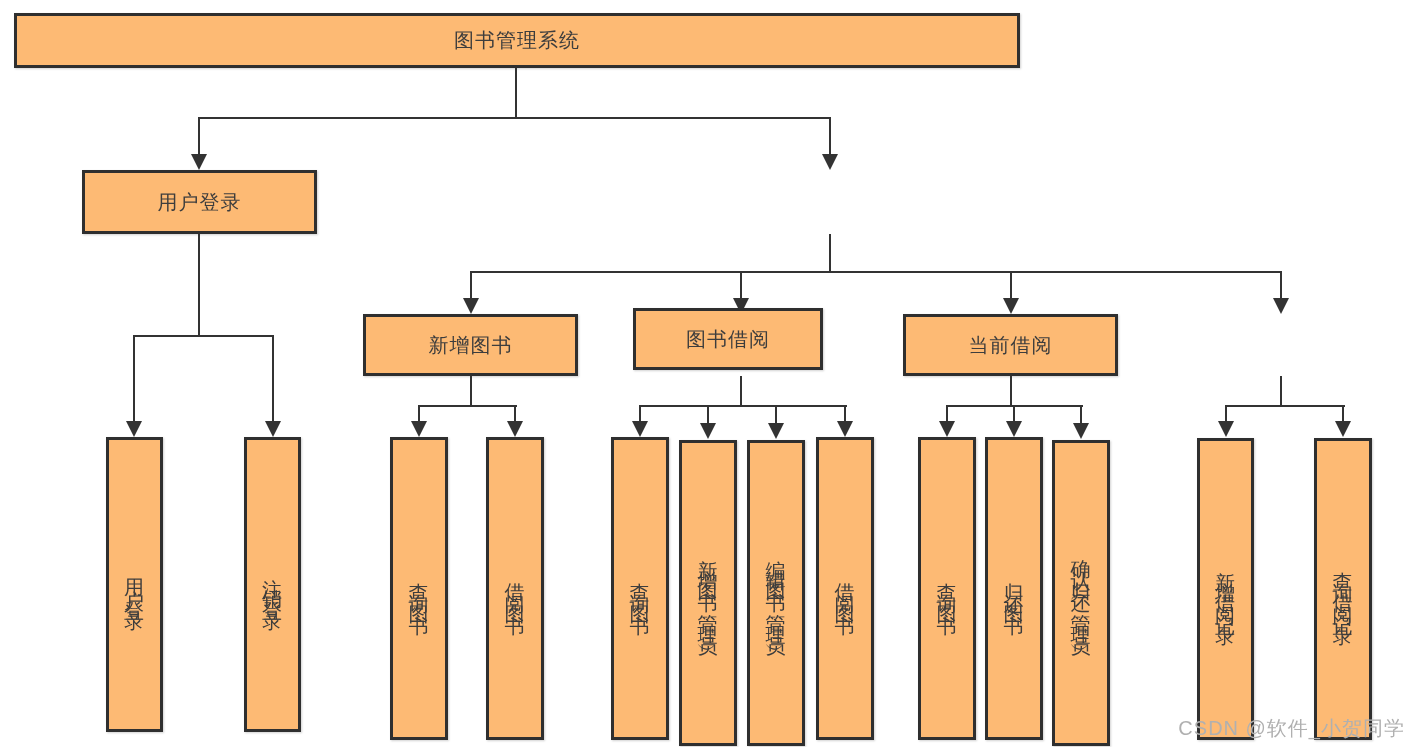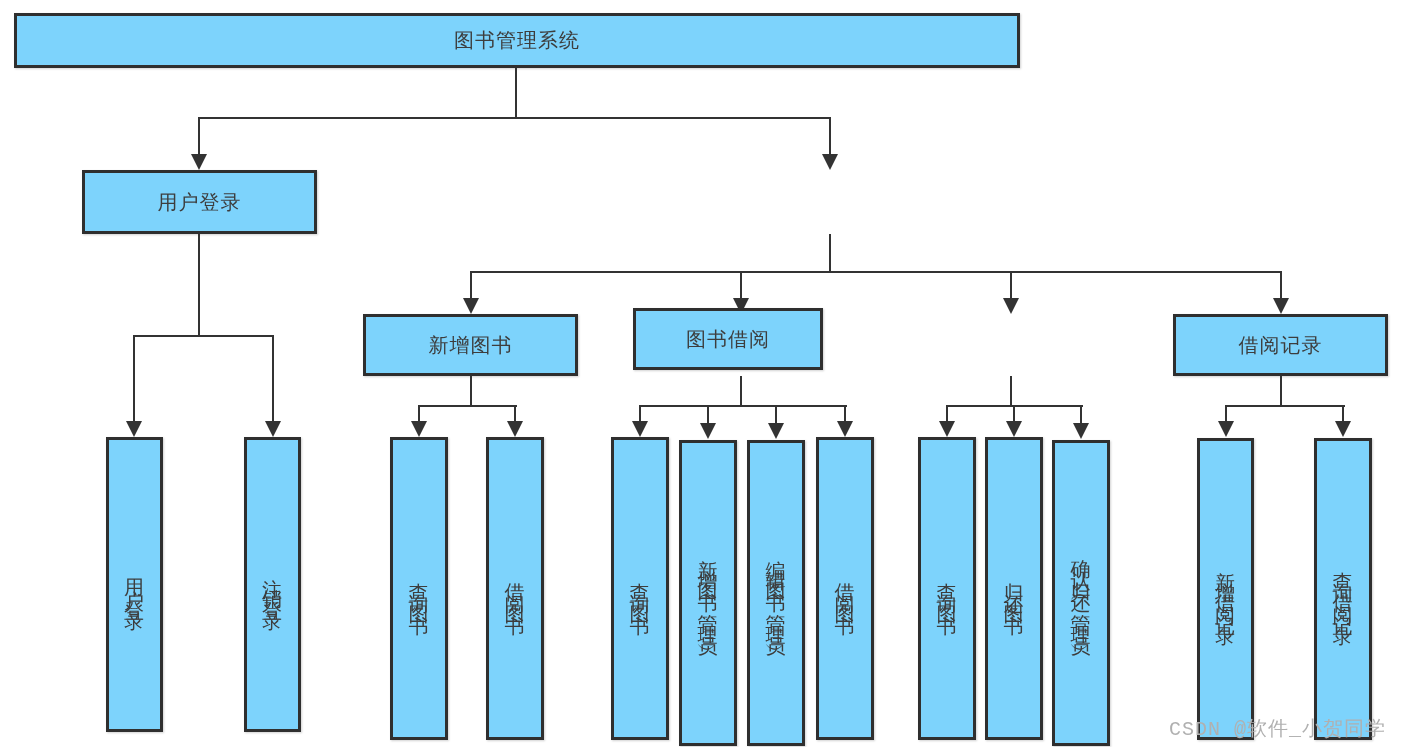--- a/index.html
+++ b/index.html
@@ -8,42 +8,41 @@
   }
   html,body{margin:0;padding:0;background:#fff;}
   #stage{
     position:relative; width:1405px; height:747px;
     background:var(--background);
     font-family:"Liberation Sans", sans-serif;
     color:var(--text); overflow:hidden;
   }
   .box{
     position:absolute; box-sizing:border-box;
-    border:3px solid var(--border); background:#7dd3fc;
+    border:3px solid var(--border); background:#fdba74;
     display:flex; align-items:center; justify-content:center;
     box-shadow:1px 1px 2px rgba(0,0,0,0.18);
   }
   .hbox span{font-size:20px; letter-spacing:1px; white-space:nowrap;}
   .vbox span{
     writing-mode:vertical-rl; text-orientation:mixed;
     font-size:20px; letter-spacing:11px; line-height:1;
     white-space:nowrap;
   }
   .vline{position:absolute; width:2px; background:var(--line);}
   .hline{position:absolute; height:2px; background:var(--line);}
   .ah{
     position:absolute; width:0; height:0;
     border-left:8px solid transparent; border-right:8px solid transparent;
     border-top:16px solid var(--line);
   }
   .watermark{
-    position:absolute; right:19px; top:715px;
+    position:absolute; right:0; top:715px;
     font-size:20px; color:var(--watermark); letter-spacing:1px;
     white-space:nowrap;
-    font-family:Liberation Mono, monospace;
   }
 </style>
 </head>
 <body>
 
 <div id="stage">
 
   <div class="box hbox" style="left:14px;top:13px;width:1006px;height:55px;">
     <span>图书管理系统</span>
   </div>
@@ -76,22 +75,22 @@
   <div class="ah" style="left:1003px;top:298px;"></div>
   <div class="vline" style="left:1280px;top:271px;height:28px;"></div>
   <div class="ah" style="left:1273px;top:298px;"></div>
 
   <div class="box hbox" style="left:363px;top:314px;width:215px;height:62px;">
     <span>新增图书</span>
   </div>
   <div class="box hbox" style="left:633px;top:308px;width:190px;height:62px;">
     <span>图书借阅</span>
   </div>
-  <div class="box hbox" style="left:1173px;top:314px;width:215px;height:62px;">
-    <span>借阅记录</span>
+  <div class="box hbox" style="left:903px;top:314px;width:215px;height:62px;">
+    <span>当前借阅</span>
   </div>
 
   <div class="vline" style="left:470px;top:376px;height:31px;"></div>
   <div class="hline" style="left:418px;top:405px;width:99px;"></div>
   <div class="vline" style="left:418px;top:405px;height:18px;"></div>
   <div class="ah" style="left:411px;top:421px;"></div>
   <div class="vline" style="left:514px;top:405px;height:18px;"></div>
   <div class="ah" style="left:507px;top:421px;"></div>
 
   <div class="vline" style="left:740px;top:376px;height:31px;"></div>

